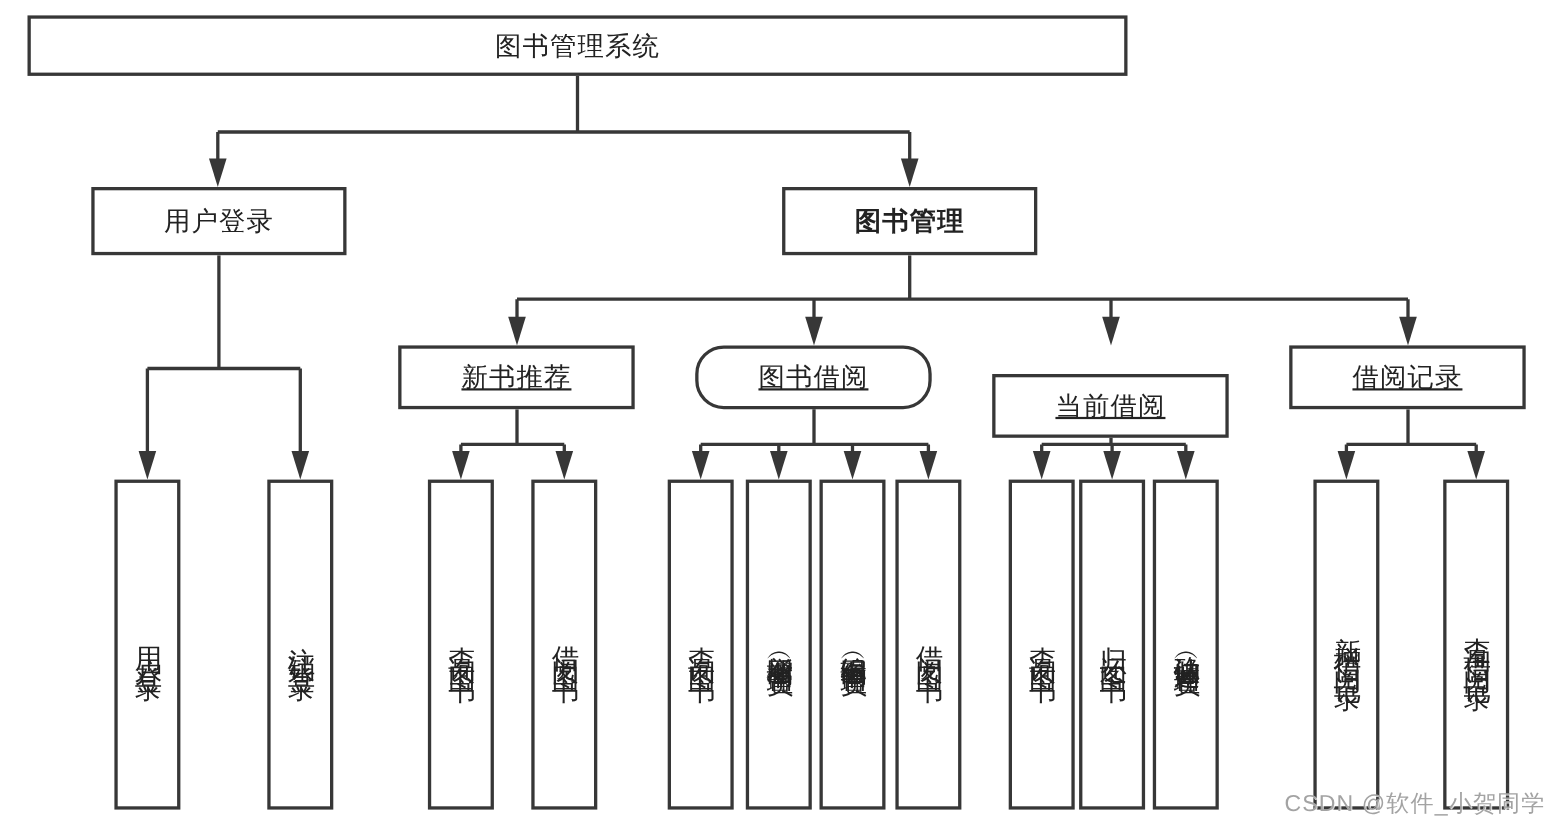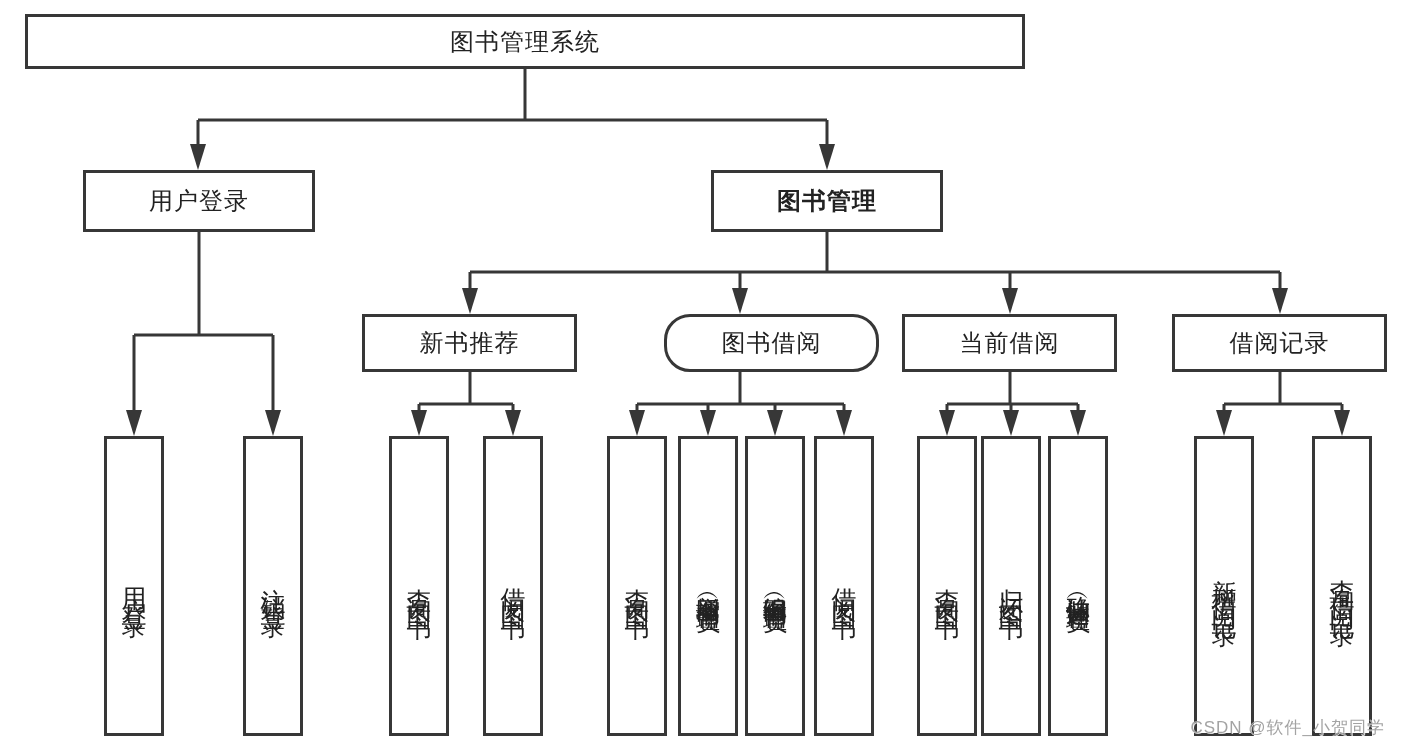--- a/index.html
+++ b/index.html
@@ -33,24 +33,24 @@
   }
   .node.h-label {
     font-size: 24px;
     letter-spacing: 1px;
     white-space: nowrap;
   }
   .node.root { left: 25px; top: 14px; width: 1000px; height: 55px; }
   .node.lvl2 { top: 170px; width: 232px; height: 62px; }
   .node.lvl2.user-login { left: 83px; }
   .node.lvl2.book-mgmt { left: 711px; font-weight: bold; }
-  .node.lvl3 { top: 314px; width: 215px; height: 58px; }
+  .node.lvl3 { top: 314px; width: 215px; height: 58px; text-decoration: underline; }
   .node.lvl3.new-books { left: 362px; }
-  .node.lvl3.borrowing { left: 664px; border-radius: 26px; }
-  .node.lvl3.current   { left: 902px; }
+  .node.lvl3.borrowing { left: 632px; border-radius: 26px; }
+  .node.lvl3.current   { left: 902px; margin-top: 26px; }
   .node.lvl3.records   { left: 1172px; }
   .node.leaf { top: 436px; width: 60px; height: 300px; }
   .leaf-text {
     writing-mode: vertical-rl;
     text-orientation: mixed;
     line-height: 1;
     font-size: 25px;
     letter-spacing: 9px;
     white-space: nowrap;
   }
@@ -61,23 +61,23 @@
   
   .leaf.g1a { left: 104px; }  .leaf.g1b { left: 243px; }
   .leaf.g2a { left: 389px; }  .leaf.g2b { left: 483px; }
   .leaf.g3a { left: 607px; }  .leaf.g3b { left: 678px; }
   .leaf.g3c { left: 745px; }  .leaf.g3d { left: 814px; }
   .leaf.g4a { left: 917px; }  .leaf.g4b { left: 981px; }
   .leaf.g4c { left: 1048px; }
   .leaf.g5a { left: 1194px; } .leaf.g5b { left: 1312px; }
   .watermark {
     position: absolute;
-    right: 20px;
+    right: 0;
     top: 716px;
-    font-size: 17px;
+    font-size: 21px;
     color: #a3a3a3;
     letter-spacing: 1px;
     text-shadow: 1px 1px 0 rgba(255,255,255,0.8);
     white-space: nowrap;
     z-index: 5;
   }
 </style>
 </head>
 <body>
 

